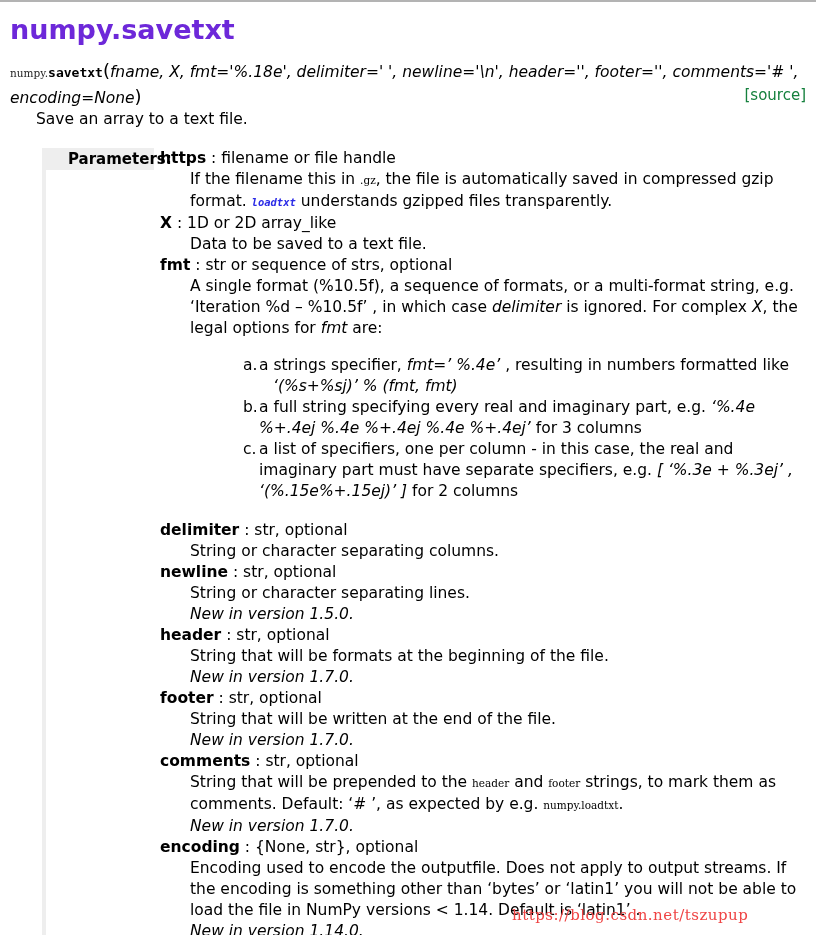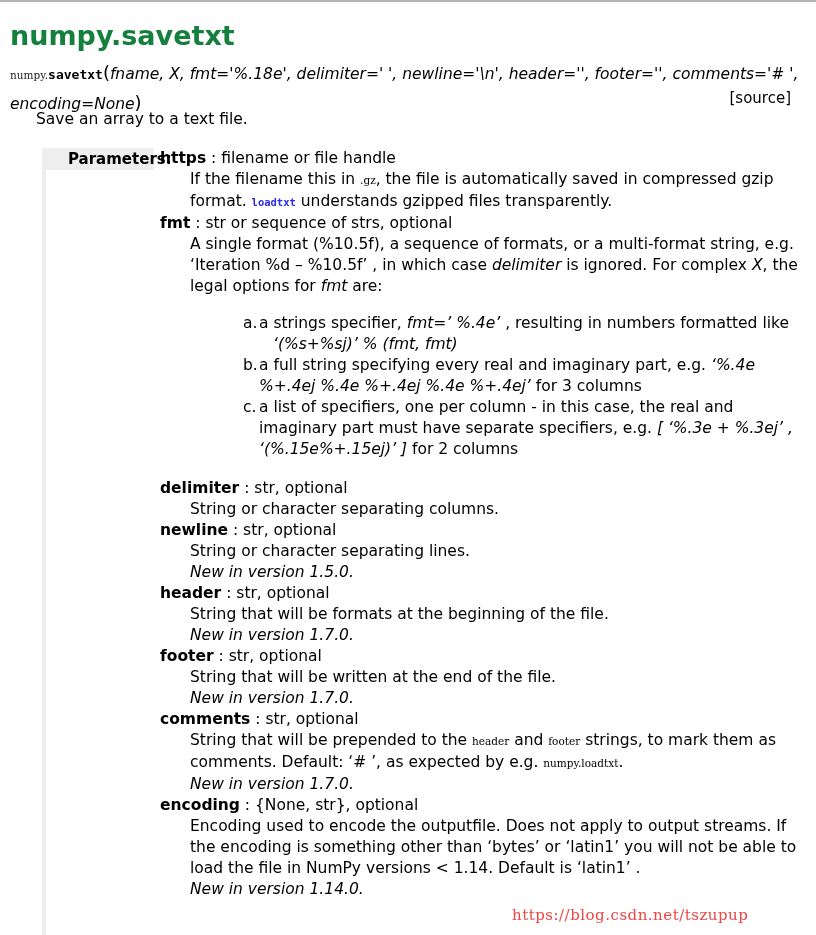--- a/index.html
+++ b/index.html
@@ -2,53 +2,53 @@
 <html><head>
 <meta charset="utf-8">
 <style>
   html, body { margin: 0; padding: 0; background: #ffffff; }
   body {
     width: 816px; height: 935px; overflow: hidden; position: relative;
     font-family: "DejaVu Sans", sans-serif; color: #000;
     border-top: 2px solid #b3b3b3; box-sizing: border-box;
   }
   .title {
-    position: absolute; left: 10px; top: 18px;
+    position: absolute; left: 10px; top: 12px;
     font-family: "DejaVu Sans", sans-serif; font-weight: bold;
-    font-size: 27px; color: #15803d; letter-spacing: 0px; margin: 0; text-align: center;
+    font-size: 27px; color: #6d28d9; letter-spacing: 0px; margin: 0; text-align: center;
   }
   .sig {
     position: absolute; left: 10px; top: 57px; width: 800px;
-    font-size: 15.5px; line-height: 28px;
+    font-size: 15.5px; line-height: 23px;
   }
   .sig .mod { font-family: "DejaVu Serif", serif; font-size: 10.5px; color: #222; }
   .sig .fn { font-family: "DejaVu Sans Mono", monospace; font-weight: bold; font-size: 13px; color: #000; }
   .sig .paren { font-size: 18px; }
   .sig .args { font-style: italic; }
-  .sig .source { position: absolute; right: 19px; top: 25px; color: #000000; text-decoration: none; font-size: 15px; cursor: pointer; }
+  .sig .source { position: absolute; right: 4px; top: 25px; color: #15803d; text-decoration: none; font-size: 15px; cursor: pointer; }
   .summary { position: absolute; left: 36px; top: 108px; font-size: 15.5px; }
   .paramblock {
     position: absolute; left: 42px; top: 146px; width: 774px; height: 790px;
   }
   .paramlabel-bg {
     position: absolute; left: 0; top: 0; width: 112px; height: 22px; background: #eeeeee;
   }
   .paramlabel-col {
     position: absolute; left: 0; top: 0; width: 4px; height: 790px; background: #eeeeee;
   }
   .paramlabel {
     position: absolute; left: 26px; top: 2px; font-weight: bold; font-size: 15px;
   }
   .plist { position: absolute; left: 118px; top: 0; width: 650px; font-size: 15.5px; line-height: 21px; }
   .pname { font-weight: bold; }
   .ptype { }
   .pdesc { padding-left: 30px; }
   .new { font-style: italic; padding-left: 30px; }
   .code { font-family: "DejaVu Serif", serif; font-size: 10.5px; }
-  .link-code { font-family: "DejaVu Sans Mono", monospace; font-weight: bold; font-size: 10.5px; color: #2a2ae6; cursor: pointer; }
+  .link-code { font-family: "DejaVu Sans Mono", monospace; font-weight: bold; font-size: 10.5px; color: #2a2ae6; cursor: pointer; font-style: italic; }
   .olist { margin: 16px 0 18px 0; padding-left: 83px; }
   .olist .item { display: flex; }
   .olist .mark { width: 16px; flex: none; }
   .olist .itxt { flex: 1; }
   .it { font-style: italic; }
   .watermark {
     position: absolute; left: 512px; top: 904px;
     font-family: "DejaVu Serif", serif; font-size: 15px; color: #ef4444; letter-spacing: 0.5px;
   }
 </style>
@@ -70,20 +70,24 @@
   <div class="paramlabel-bg"></div>
   <div class="paramlabel">Parameters:</div>
 
   <div class="plist">
 
     <div>
       <span class="pname">https</span><span class="ptype"> : filename or file handle</span>
       <div class="pdesc"><span>If the filename this in </span><span class="code">.gz</span><span>, the file is automatically saved in compressed gzip format. </span><span class="link-code">loadtxt</span><span> understands gzipped files transparently.</span></div>
     </div>
 
+    <div>
+      <span class="pname">X</span><span class="ptype"> : 1D or 2D array_like</span>
+      <div class="pdesc">Data to be saved to a text file.</div>
+    </div>
 
     <div>
       <span class="pname">fmt</span><span class="ptype"> : str or sequence of strs, optional</span>
       <div class="pdesc"><span>A single format (%10.5f), a sequence of formats, or a multi-format string, e.g. ‘Iteration %d – %10.5f’ , in which case </span><span class="it">delimiter</span><span> is ignored. For complex </span><span class="it">X</span><span>, the legal options for </span><span class="it">fmt</span><span> are:</span></div>
       <div class="olist">
         <div class="item">
           <span class="mark">a.</span>
           <span class="itxt"><span>a strings specifier, </span><span class="it">fmt=’ %.4e’</span><span> , resulting in numbers formatted like </span><br><span class="it" style="padding-left:14px">‘(%s+%sj)’  % (fmt, fmt)</span></span>
         </div>
         <div class="item">

